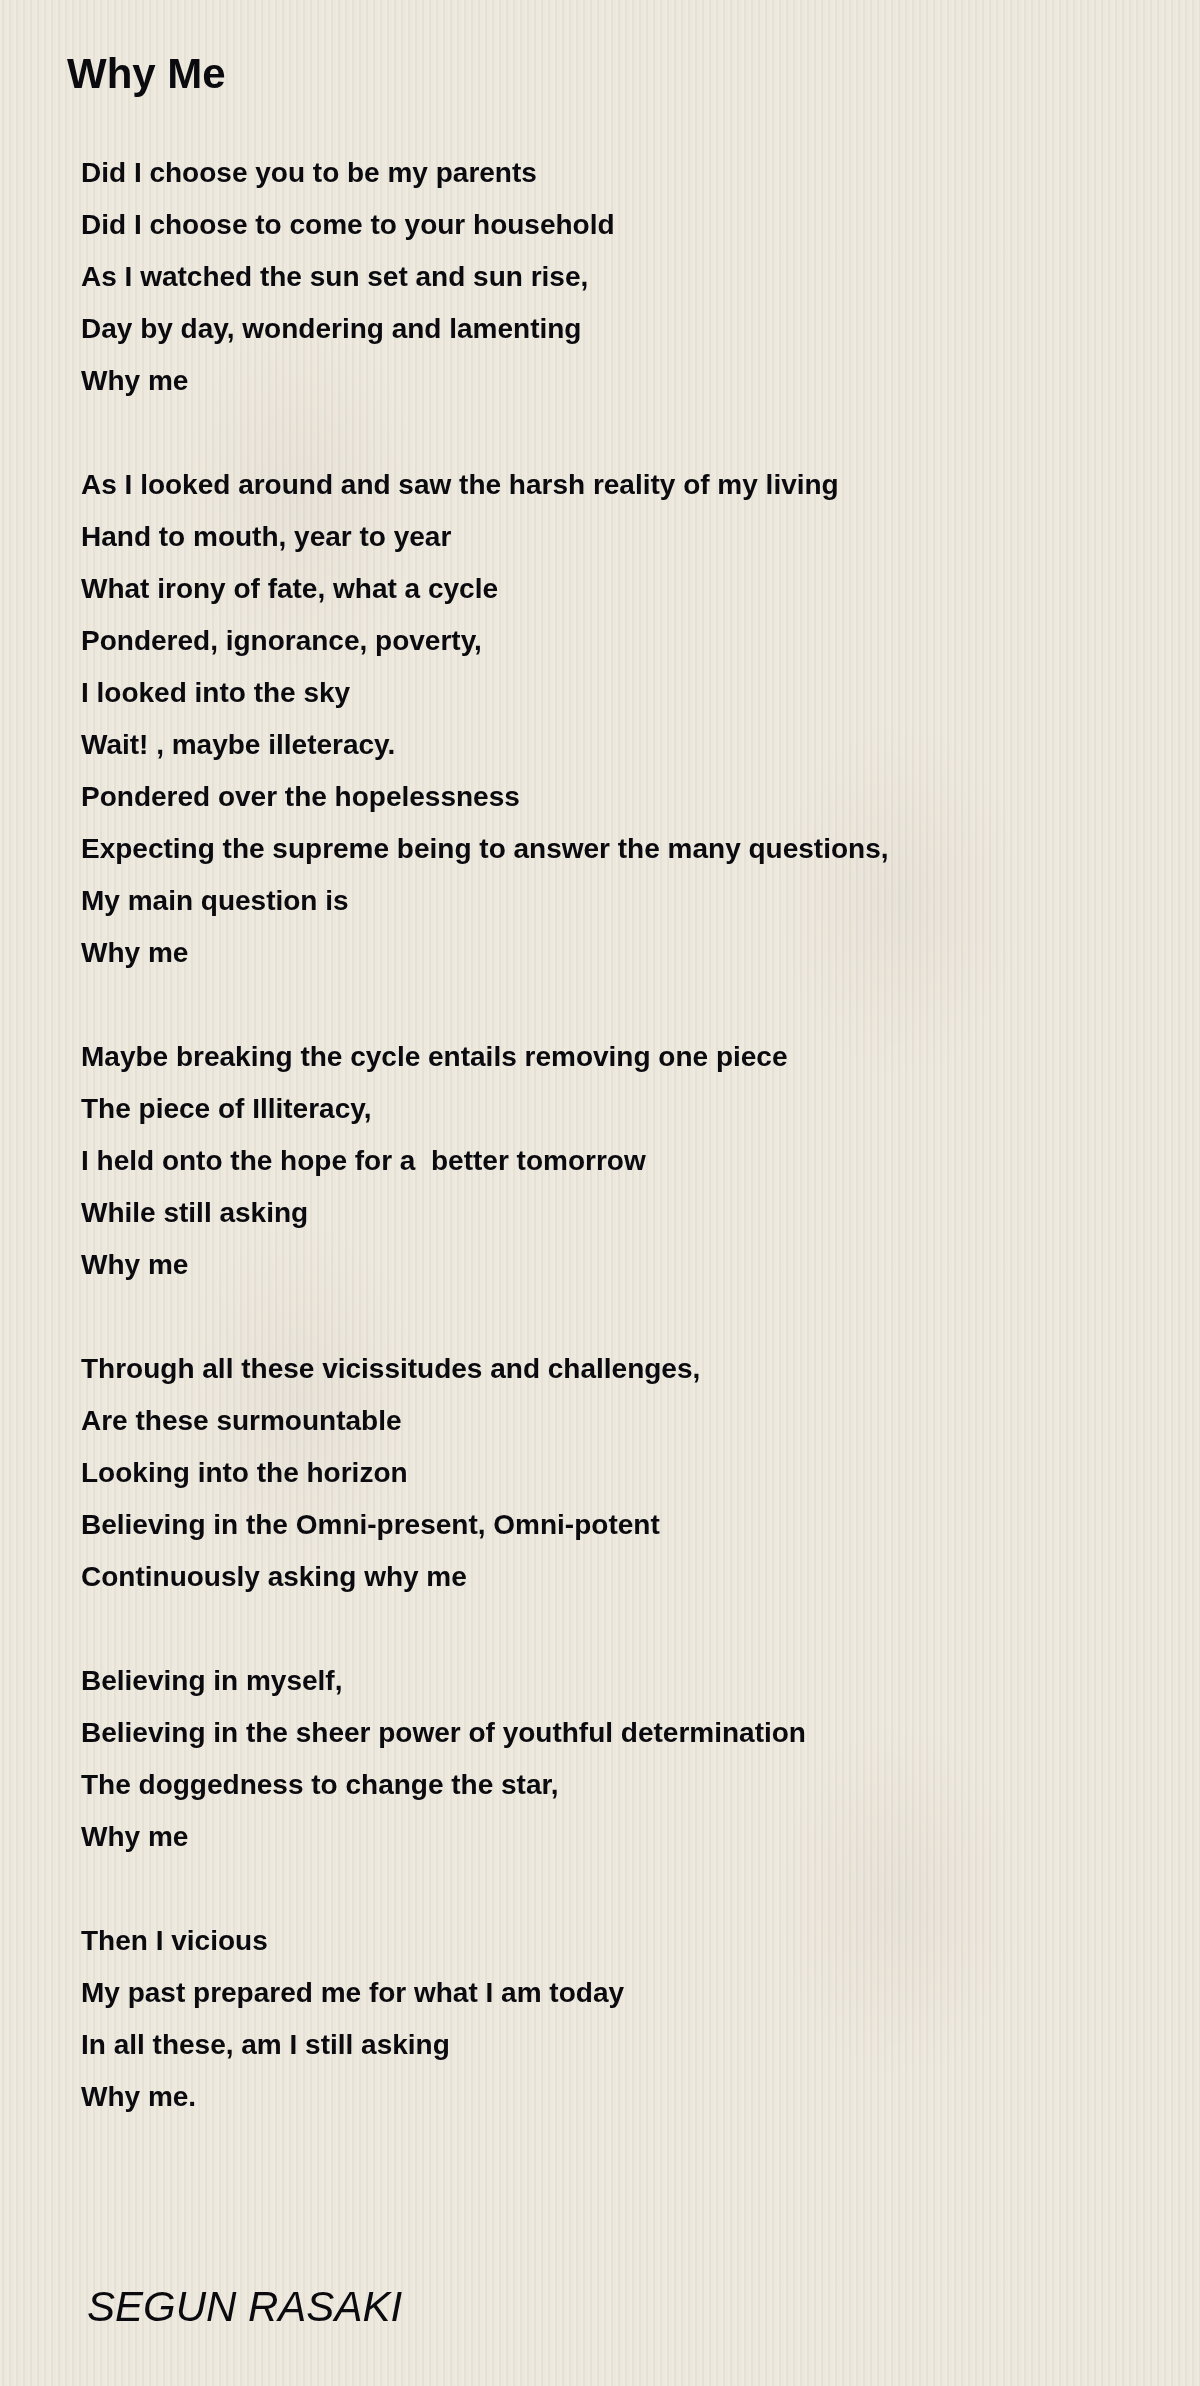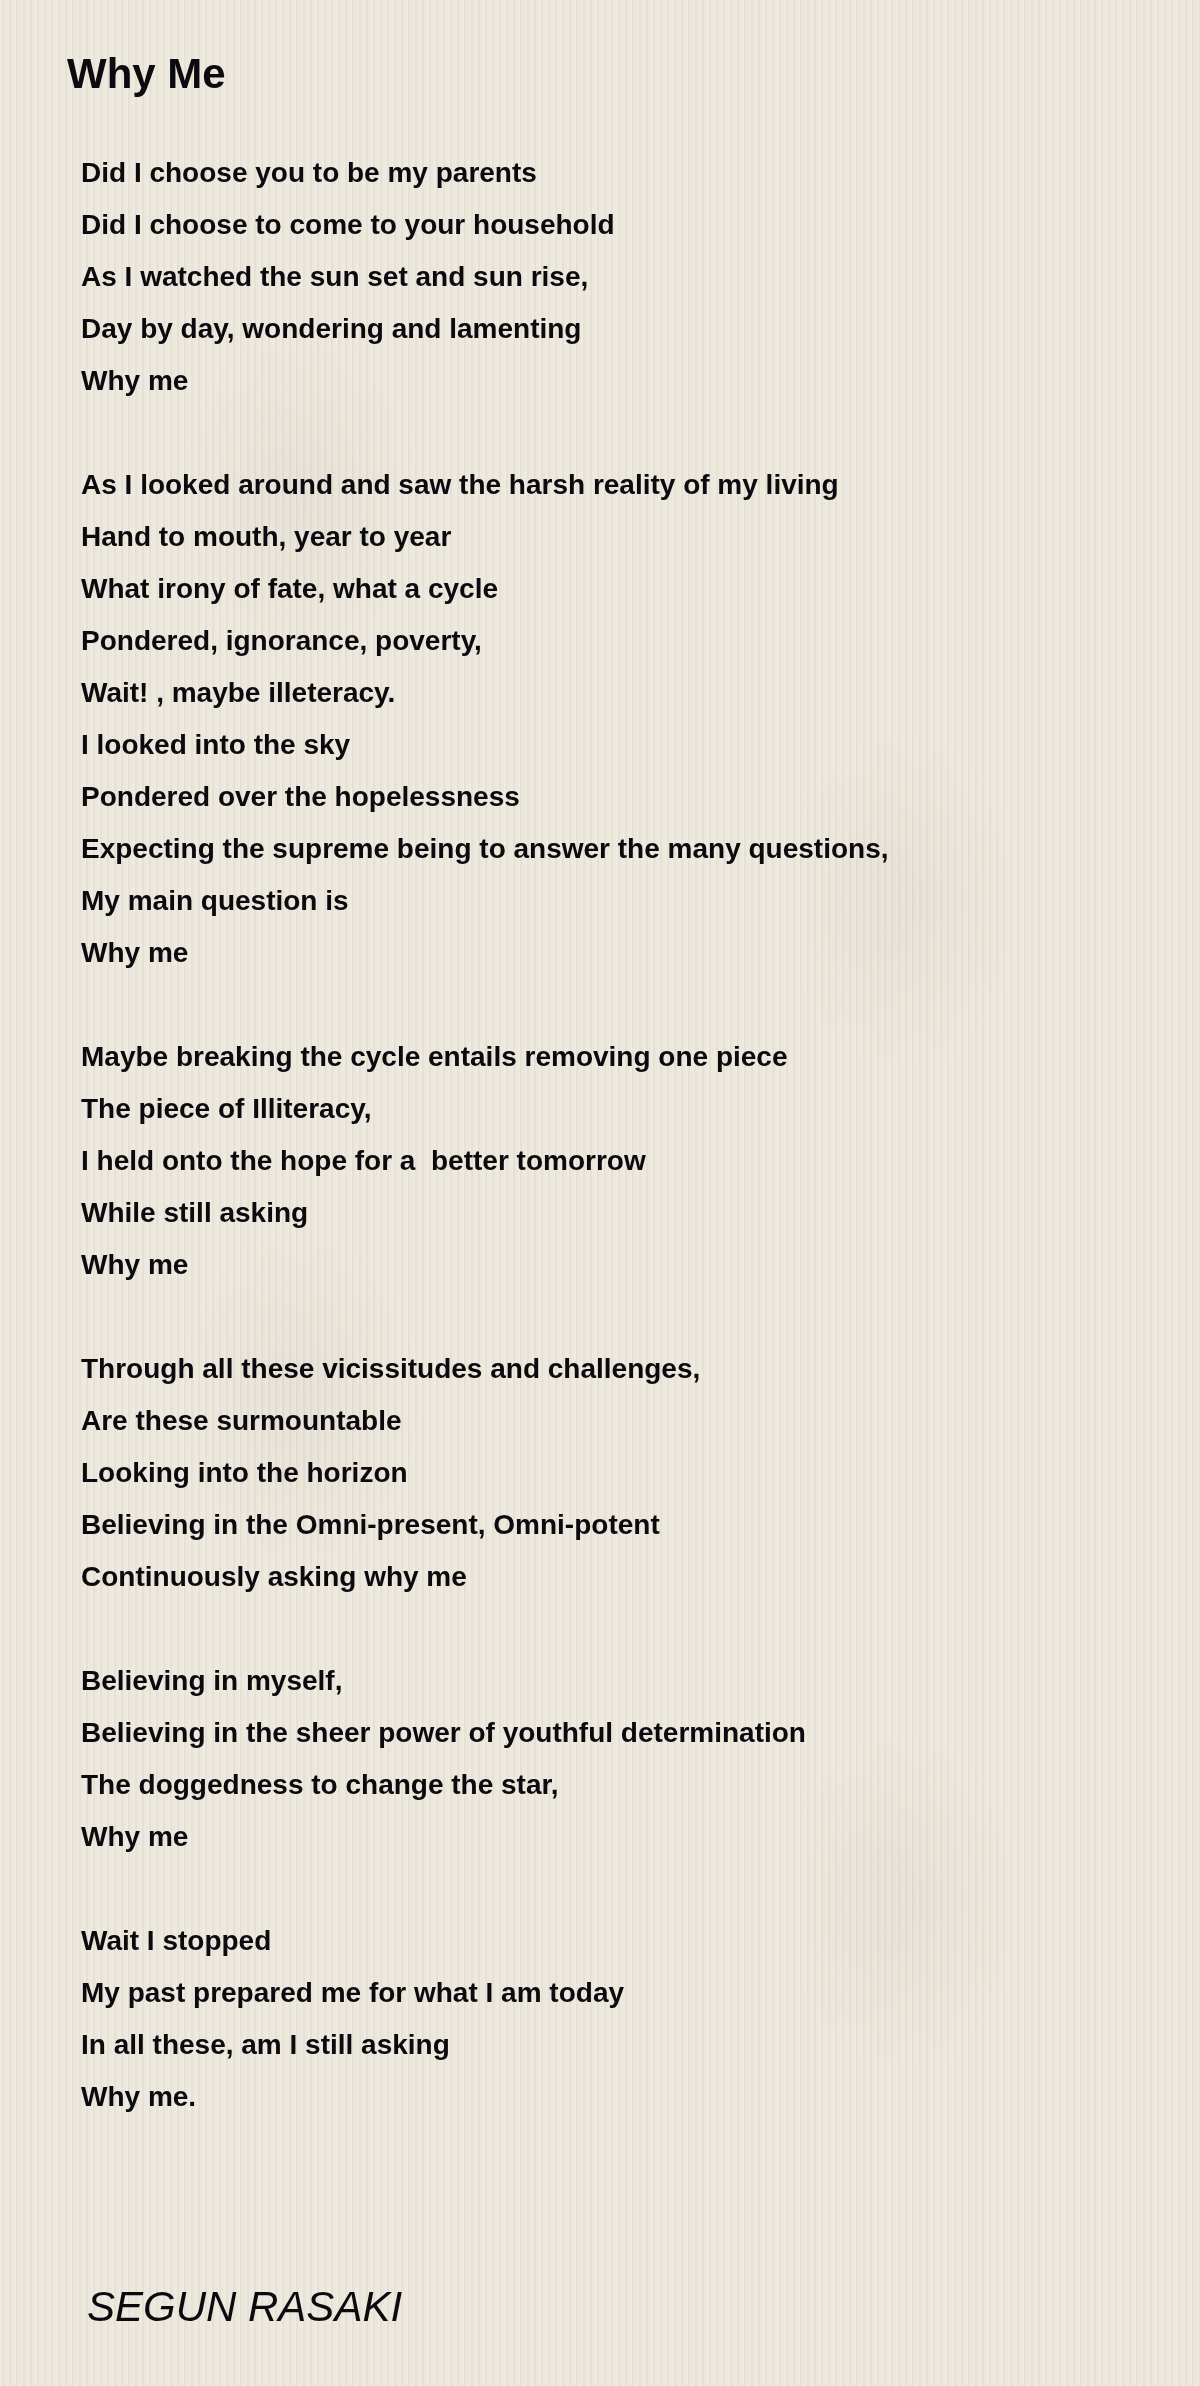--- a/index.html
+++ b/index.html
@@ -49,22 +49,22 @@
       <span class="line">Did I choose to come to your household</span>
       <span class="line">As I watched the sun set and sun rise,</span>
       <span class="line">Day by day, wondering and lamenting</span>
       <span class="line">Why me</span>
     </div>
     <div class="stanza">
       <span class="line">As I looked around and saw the harsh reality of my living</span>
       <span class="line">Hand to mouth, year to year</span>
       <span class="line">What irony of fate, what a cycle</span>
       <span class="line">Pondered, ignorance, poverty,</span>
+      <span class="line">I looked into the sky</span>
       <span class="line">Wait! , maybe illeteracy.</span>
-      <span class="line">I looked into the sky</span>
       <span class="line">Pondered over the hopelessness</span>
       <span class="line">Expecting the supreme being to answer the many questions,</span>
       <span class="line">My main question is</span>
       <span class="line">Why me</span>
     </div>
     <div class="stanza">
       <span class="line">Maybe breaking the cycle entails removing one piece</span>
       <span class="line">The piece of Illiteracy,</span>
       <span class="line">I held onto the hope for a  better tomorrow</span>
       <span class="line">While still asking</span>
@@ -77,21 +77,21 @@
       <span class="line">Believing in the Omni-present, Omni-potent</span>
       <span class="line">Continuously asking why me</span>
     </div>
     <div class="stanza">
       <span class="line">Believing in myself,</span>
       <span class="line">Believing in the sheer power of youthful determination</span>
       <span class="line">The doggedness to change the star,</span>
       <span class="line">Why me</span>
     </div>
     <div class="stanza">
-      <span class="line">Wait I stopped</span>
+      <span class="line">Then I vicious</span>
       <span class="line">My past prepared me for what I am today</span>
       <span class="line">In all these, am I still asking</span>
       <span class="line">Why me.</span>
     </div>
   </div>
 
   <div class="author">SEGUN RASAKI</div>
 </div>
 
 </body></html>

